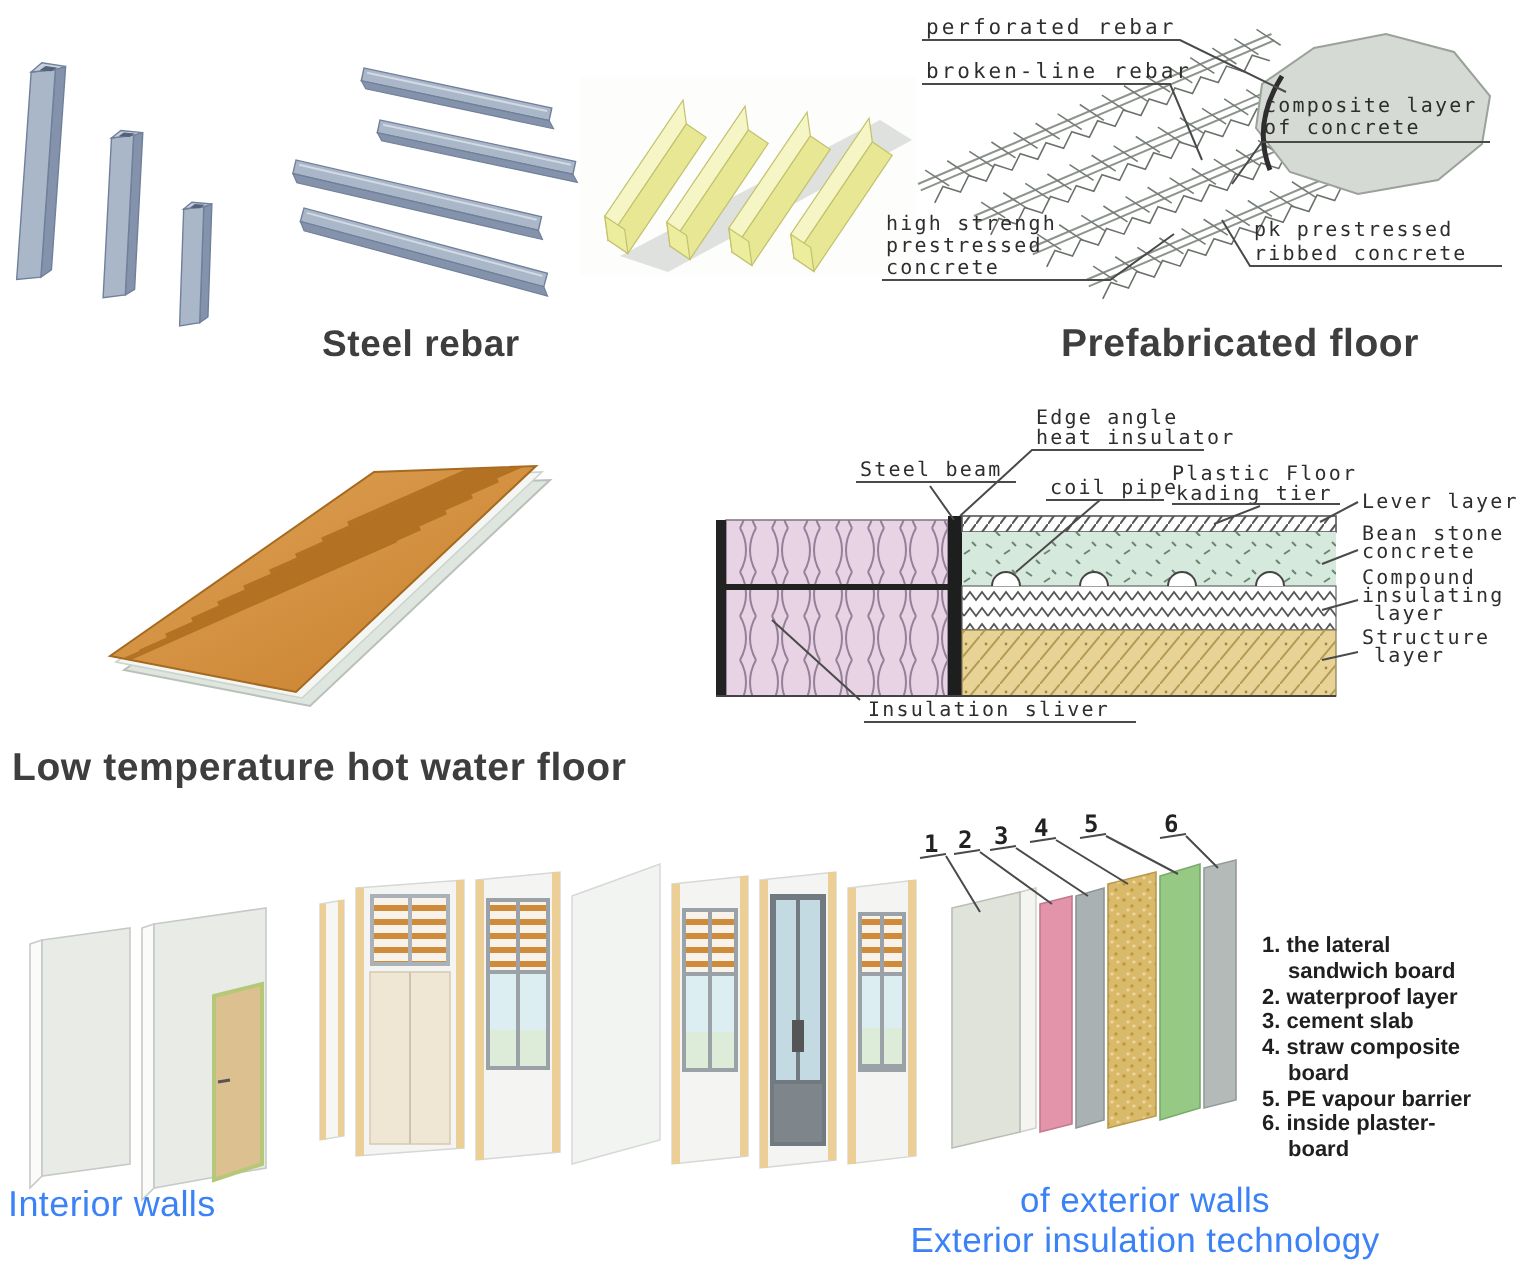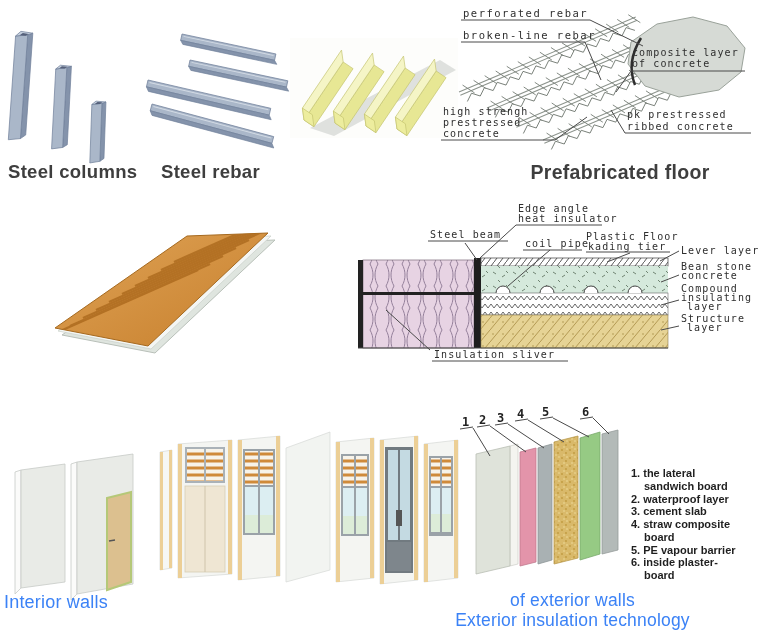--- a/index.html
+++ b/index.html
@@ -38,21 +38,20 @@
       <polygon points="0,5 4.5,1 15.5,1.5 11,3" fill="#c6d0de" stroke="#70809a" stroke-width=".7"></polygon>
       <polygon points="3.5,4 6,2 11.5,2.2 9,4" fill="#55607a"></polygon>
     </g>
     <g transform="translate(92,82) rotate(2)">
       <polygon points="10,3 14,1.5 14,58 10,61" fill="#8493ab" stroke="#70809a" stroke-width=".7"></polygon>
       <polygon points="0,4.5 10,3 10,61 0,63" fill="#aab7c9" stroke="#70809a" stroke-width=".7"></polygon>
       <polygon points="0,4.5 4,1 14,1.5 10,3" fill="#c6d0de" stroke="#70809a" stroke-width=".7"></polygon>
       <polygon points="3,3.8 5.5,1.8 10.5,2 8,3.8" fill="#55607a"></polygon>
     </g>
   </svg>
-  <div class="cap" style="left:8px;top:161px">Steel columns</div>
 
   <svg style="left:140px;top:18px" width="170" height="150" viewBox="0 0 170 150">
     <g transform="translate(42,16) rotate(12)">
       <polygon points="0,0 96,0 96,6.5 0,6.5" fill="#aab7c9" stroke="#70809a" stroke-width=".7"></polygon>
       <polygon points="0,6.5 96,6.5 99,10 3,10" fill="#8493ab" stroke="#70809a" stroke-width=".6"></polygon>
       <line x1="2" y1="2" x2="94" y2="2" stroke="#d2dae4" stroke-width="1"></line>
     </g>
     <g transform="translate(50,42) rotate(12)">
       <polygon points="0,0 100,0 100,6.5 0,6.5" fill="#aab7c9" stroke="#70809a" stroke-width=".7"></polygon>
       <polygon points="0,6.5 100,6.5 103,10 3,10" fill="#8493ab" stroke="#70809a" stroke-width=".6"></polygon>
@@ -153,20 +152,21 @@
       <line x1="55" y1="104" x2="195" y2="42"></line>
       <line x1="68" y1="96" x2="208" y2="34"></line>
       <line x1="81" y1="88" x2="221" y2="26"></line>
       <line x1="94" y1="80" x2="234" y2="18"></line>
       <line x1="107" y1="72" x2="247" y2="10"></line>
       <line x1="120" y1="64" x2="260" y2="2"></line>
       <line x1="133" y1="56" x2="273" y2="-6"></line>
       <line x1="146" y1="48" x2="286" y2="-14"></line>
     </g>
   </svg>
+  <div class="cap capL" style="left:6px;top:373px">Low temperature hot water floor</div>
 
   <svg style="left:350px;top:198px" width="418" height="182" viewBox="0 0 418 182">
     <defs>
       <pattern id="wav" width="16" height="22" patternUnits="userSpaceOnUse">
         <path d="M4,0 C8,7 8,15 4,22 M12,0 C8,7 8,15 12,22" stroke="#94809a" stroke-width="1" fill="none"></path>
       </pattern>
       <pattern id="hat" width="6" height="8" patternUnits="userSpaceOnUse">
         <line x1="0" y1="8" x2="6" y2="0" stroke="#555" stroke-width="1"></line>
       </pattern>
       <pattern id="grit" width="20" height="14" patternUnits="userSpaceOnUse">

